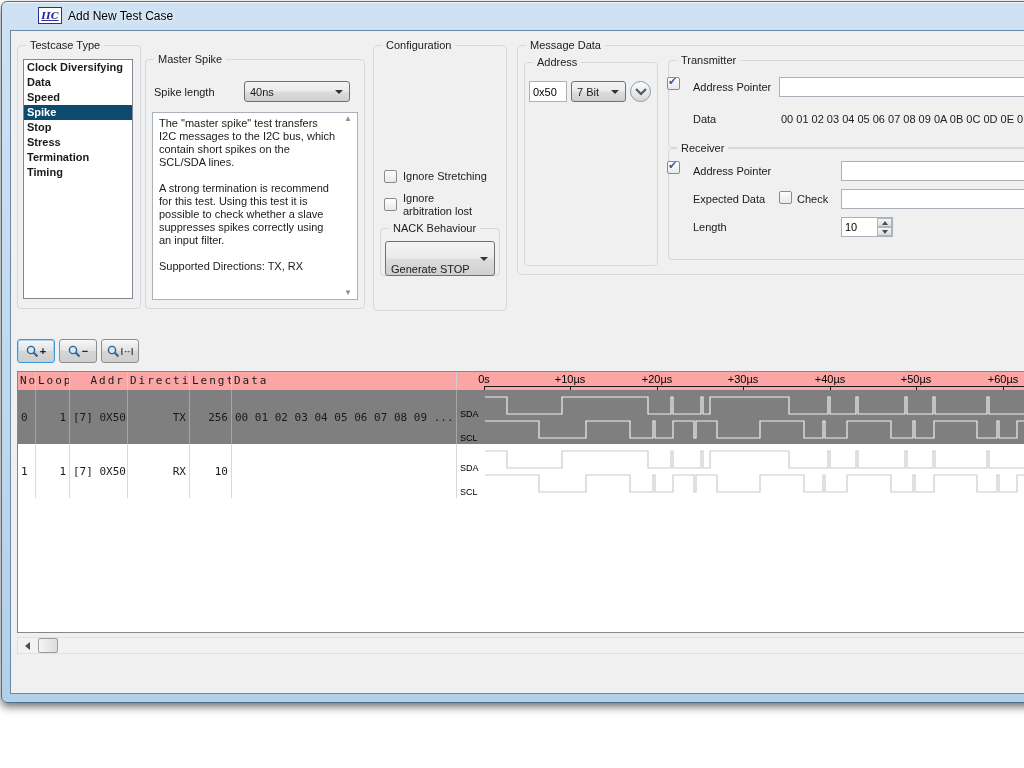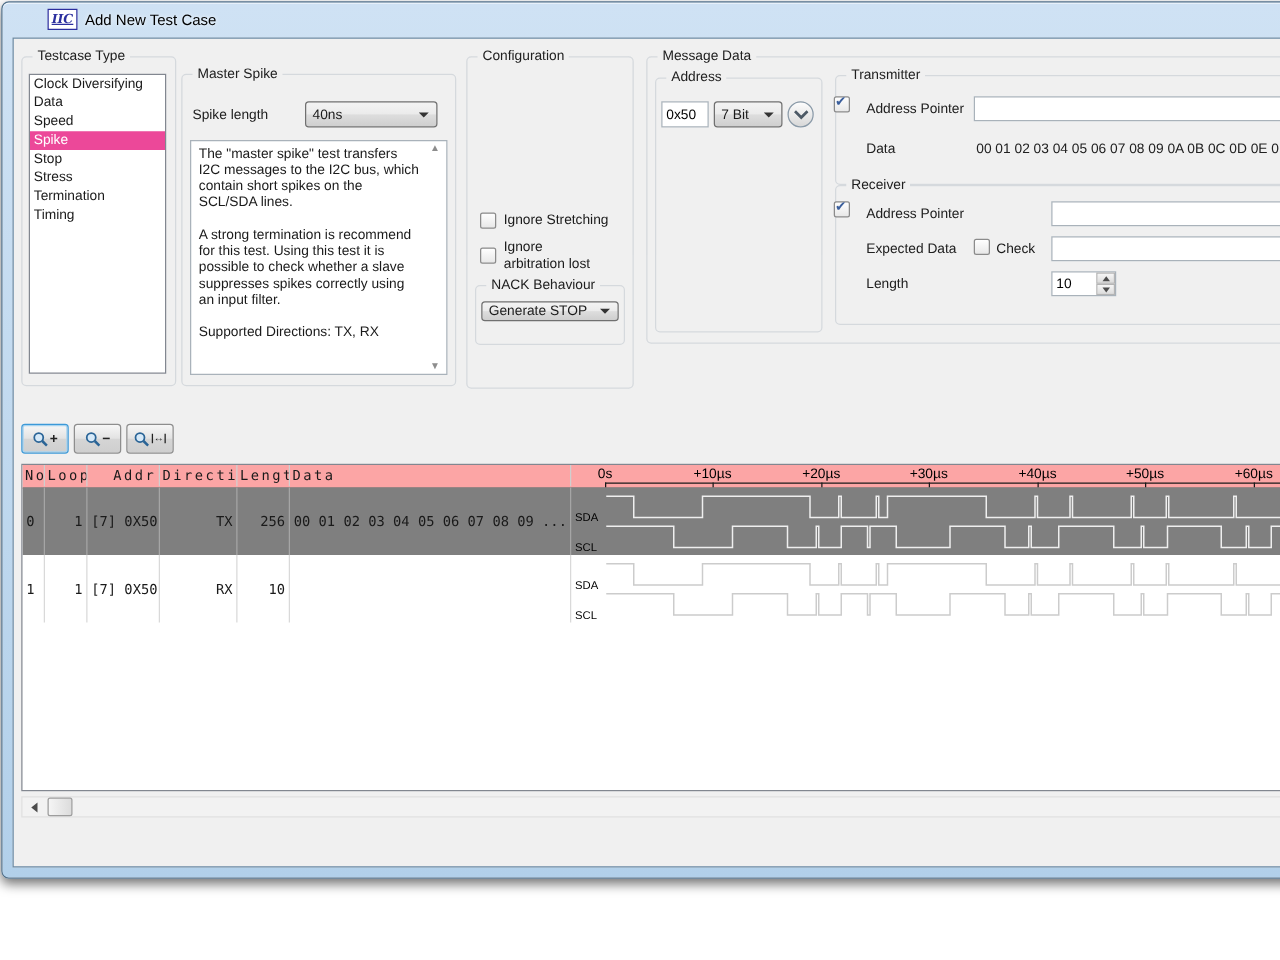--- a/index.html
+++ b/index.html
@@ -20,22 +20,22 @@
   .title-text{font-size:12px;color:#000;text-shadow:0 0 4px #fff;}
   .client{position:absolute;left:8px;top:28px;width:1026px;bottom:8px;background:#f0f0f0;
        border:1px solid #6b8aa5;overflow:hidden;}
 
   
   .grp{position:absolute;border:1px solid #d5d9dd;border-radius:4px;}
   .grp>.lbl{position:absolute;top:-7px;left:8px;background:#f0f0f0;padding:0 4px;color:#202020;}
 
   
   .listbox{position:absolute;background:#fff;border:1px solid #828790;overflow:hidden;}
-  .lb-item{padding:1px 3px;height:13px;line-height:13px;white-space:nowrap;}
-  .lb-item.sel{background:#ec4899;color:#fff;}
+  .lb-item{padding:1px 3px;height:13px;line-height:13px;white-space:nowrap;font-weight:bold;}
+  .lb-item.sel{background:#0c4a6e;color:#fff;}
 
   .combo{position:absolute;border:1px solid #707070;border-radius:3px;
        background:linear-gradient(#f3f3f3,#ebebeb 48%,#dddddd 52%,#cfcfcf);
        display:flex;align-items:center;padding-left:5px;box-sizing:border-box;}
   .combo .arr{position:absolute;right:6px;top:50%;margin-top:-2px;width:0;height:0;
        border-left:4px solid transparent;border-right:4px solid transparent;border-top:4px solid #333;}
 
   .txt{position:absolute;border:1px solid #a9b2ba;background:#fff;box-sizing:border-box;
        font-family:"Liberation Sans",sans-serif;font-size:11px;padding:2px 3px;}
   .txt:disabled{color:#9a9a9a;background:#fbfbfb;border-color:#c8cdd2;}
@@ -155,21 +155,21 @@
 
       <div class="cb" style="left:10px;top:124px;"></div>
       <span class="cblabel" style="left:29px;top:124px;">Ignore Stretching</span>
 
       <div class="cb" style="left:10px;top:152px;"></div>
       <span class="cblabel" style="left:29px;top:146px;">Ignore</span>
       <span class="cblabel" style="left:29px;top:159px;">arbitration lost</span>
 
       <div class="grp" style="left:6px;top:182px;width:118px;height:46px;">
         <span class="lbl">NACK Behaviour</span>
-        <div class="combo" style="left:4px;top:12px;width:110px;height:16px;">
+        <div class="combo" style="left:4px;top:12px;width:110px;height:35px;align-items:flex-end;">
           <span>Generate STOP</span>
           <span class="arr"></span>
         </div>
       </div>
     </div>
 
     <div class="grp" style="left:506px;top:14px;width:545px;height:228px;">
       <span class="lbl">Message Data</span>
 
       <div class="grp" style="left:6px;top:16px;width:132px;height:202px;">

